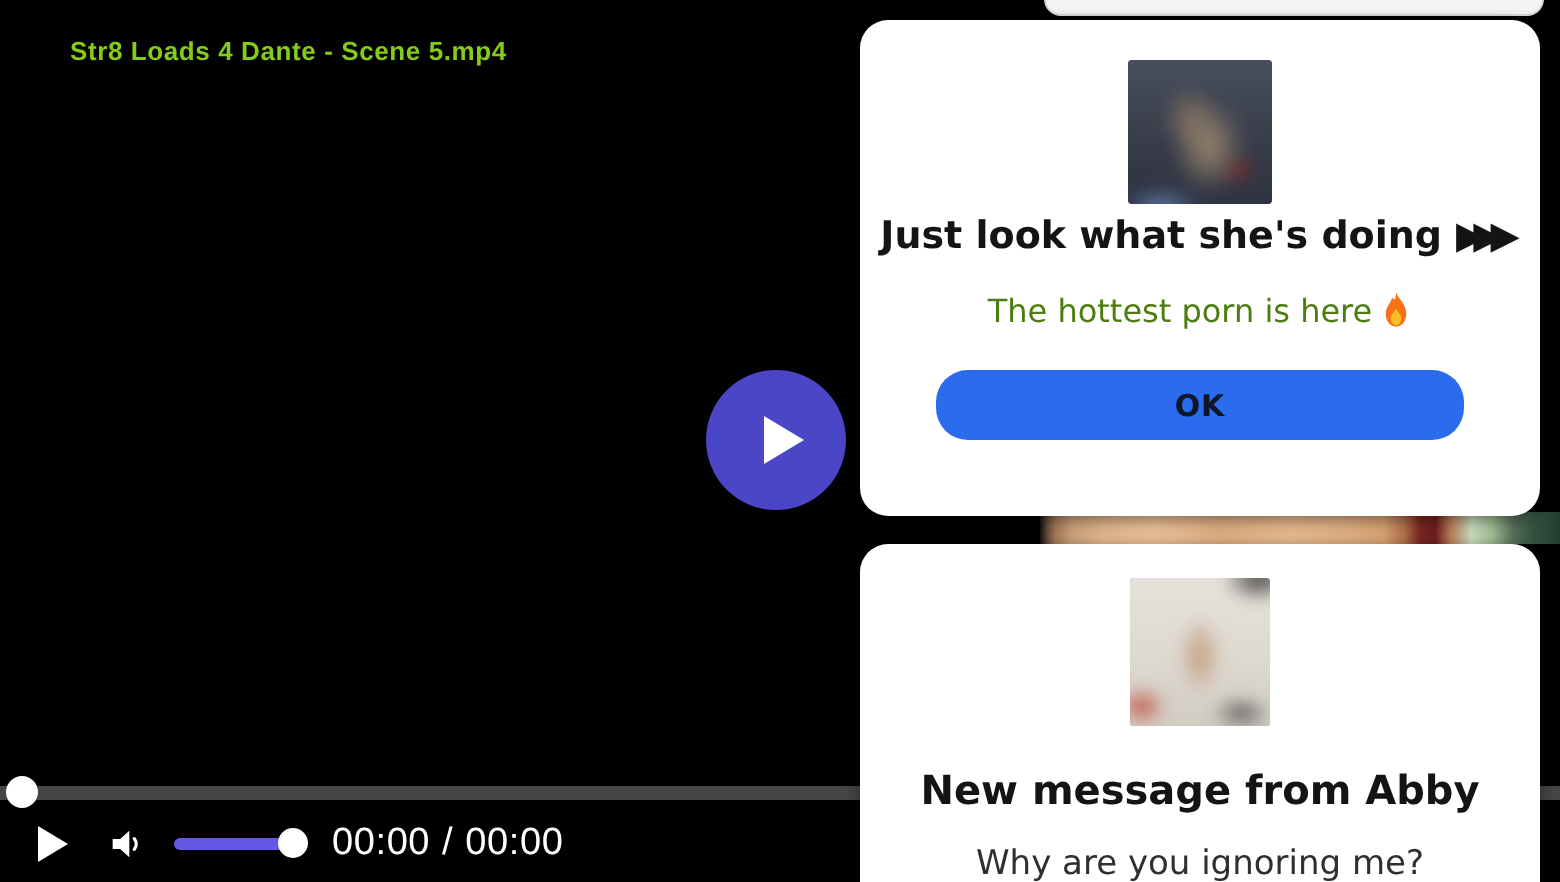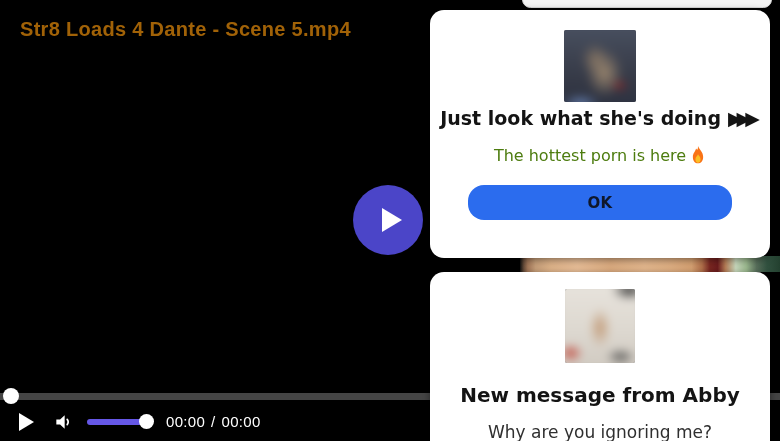--- a/index.html
+++ b/index.html
@@ -1,38 +1,38 @@
 <!DOCTYPE html>
 <html><head>
 <meta charset="utf-8">
 <style>
   html,body{margin:0;padding:0;background:#000;}
   .stage{position:relative;width:780px;height:441px;background:#000;overflow:hidden;
          font-family:"DejaVu Sans","Liberation Sans",sans-serif;}
 
   
   .video-surface{position:absolute;inset:0;background:#000;}
-  .video-title{position:absolute;left:20px;top:18px;color:#a16207;
-    font-family:"Liberation Sans",sans-serif;font-weight:bold;font-size:20px;letter-spacing:.3px;white-space:nowrap;}
+  .video-title{position:absolute;left:35px;top:18px;color:#84cc16;
+    font-family:"Liberation Sans",sans-serif;font-weight:bold;font-size:13px;letter-spacing:.3px;white-space:nowrap;}
   .big-play{position:absolute;left:353px;top:185px;width:70px;height:70px;border-radius:50%;
     background:#4b45c8;display:flex;align-items:center;justify-content:center;cursor:pointer;}
   .big-play .tri{width:0;height:0;border-left:20px solid #fff;border-top:12px solid transparent;
     border-bottom:12px solid transparent;margin-left:7px;}
 
   .seekbar{position:absolute;left:0;top:393px;width:780px;height:7px;background:#454545;cursor:pointer;}
   .seek-thumb{position:absolute;left:3px;top:-5px;width:16px;height:16px;border-radius:50%;background:#fff;}
 
   .controls{position:absolute;left:0;top:402px;width:780px;height:39px;display:flex;align-items:center;}
   .ctrl-play{margin-left:19px;width:0;height:0;border-left:15px solid #fff;
     border-top:9px solid transparent;border-bottom:9px solid transparent;cursor:pointer;}
   .ctrl-vol{margin-left:19px;width:20px;height:20px;display:flex;align-items:center;cursor:pointer;}
   .vol-slider{position:relative;margin-left:14px;width:64px;height:6px;border-radius:3px;
     background:#6557e6;cursor:pointer;}
   .vol-thumb{position:absolute;right:-3px;top:-5px;width:15px;height:15px;border-radius:50%;background:#fff;}
-  .time{margin-left:15px;color:#fff;font-size:15px;display:flex;gap:6px;
+  .time{margin-left:15px;color:#fff;font-size:19px;display:flex;gap:6px;
     font-family:"Liberation Sans",sans-serif;letter-spacing:.3px;}
 
   
   .ad-strip{position:absolute;left:520px;top:256px;width:260px;height:16px;
     background:linear-gradient(90deg,#111 0%,#6b4f3c 1.5%,#a5795a 3%,#caa27c 6%,
       #e2b68c 12%,#ecc19a 22%,#dfae82 35%,#e7ba90 48%,#e2b184 58%,#d9a474 66%,
       #b4724c 70%,#7c2822 73%,#6e1d1e 76%,#b97f58 79%,#cbdcc0 83%,#9fbd92 87%,
       #59705c 91%,#31513f 95%,#23402f 100%);}
 
   

